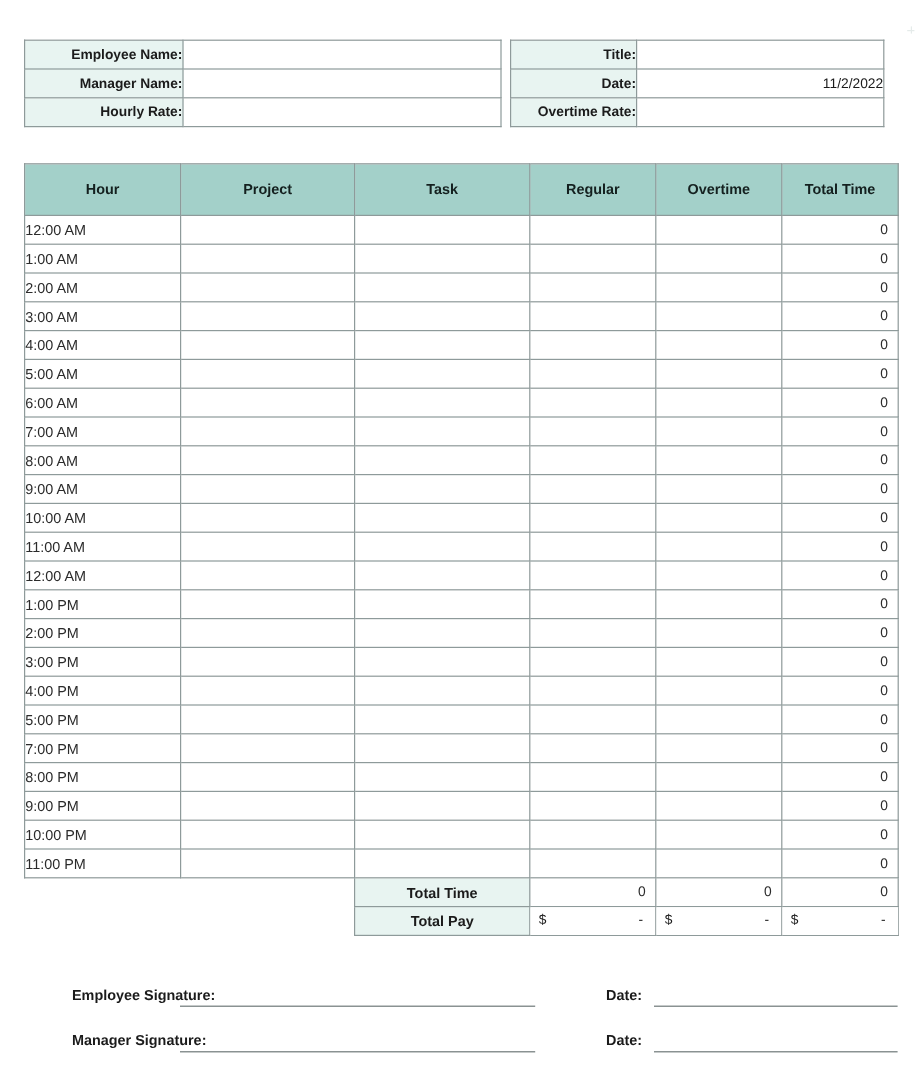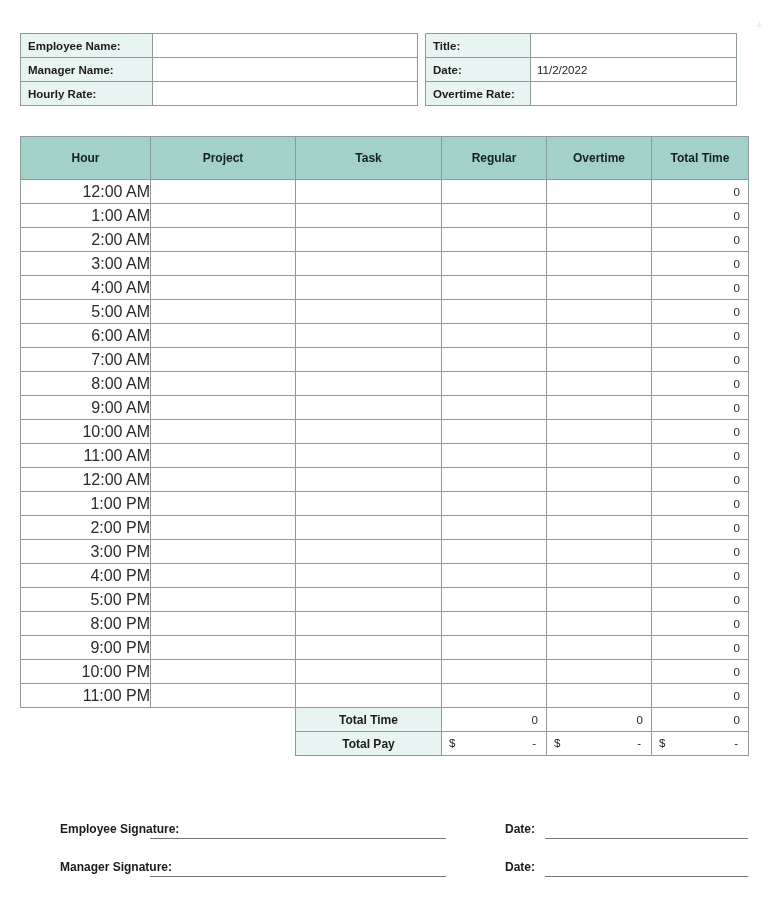--- a/index.html
+++ b/index.html
@@ -42,21 +42,21 @@
   .info-wrap {
     position: absolute;
     left: 20px;
     top: 33px;
     width: 728px;
     display: flex;
   }
   .info-left  { width: 397px; }
   .info-right { width: 311px; margin-left: 8px; }
 
-  .info-left table, .info-right table { width: 100%; }
+  .info-left table, .info-right table { width: 100%; text-align: right; }
 
   .info-left col.lab  { width: 132px; }
   .info-left col.val  { width: 265px; }
   .info-right col.lab { width: 105px; }
   .info-right col.val { width: 206px; }
 
   .info-wrap td {
     height: 24px;
     line-height: 22px;
   }
@@ -94,22 +94,22 @@
     font-weight: bold;
     font-size: 12px;
     text-align: center;
     color: #14201f;
   }
   .grid tbody td {
     height: 24px;
     line-height: 22px;
   }
   td.hour {
-    text-align: right;
-    font-size: 16px;
+    text-align: left;
+    font-size: 12px;
     color: #2b2b2b;
   }
   td.num {
     text-align: right;
     padding-right: 8px;
     font-size: 11.5px;
     color: #2b2b2b;
   }
   td.blank { background: #ffffff; }
 
@@ -411,20 +411,28 @@
           <tr>
             <td class="hour">4:00 PM</td>
             <td class="blank"></td>
             <td class="blank"></td>
             <td class="num"></td>
             <td class="num"></td>
             <td class="num">0</td>
           </tr>
           <tr>
             <td class="hour">5:00 PM</td>
+            <td class="blank"></td>
+            <td class="blank"></td>
+            <td class="num"></td>
+            <td class="num"></td>
+            <td class="num">0</td>
+          </tr>
+          <tr>
+            <td class="hour">7:00 PM</td>
             <td class="blank"></td>
             <td class="blank"></td>
             <td class="num"></td>
             <td class="num"></td>
             <td class="num">0</td>
           </tr>
           <tr>
             <td class="hour">8:00 PM</td>
             <td class="blank"></td>
             <td class="blank"></td>

